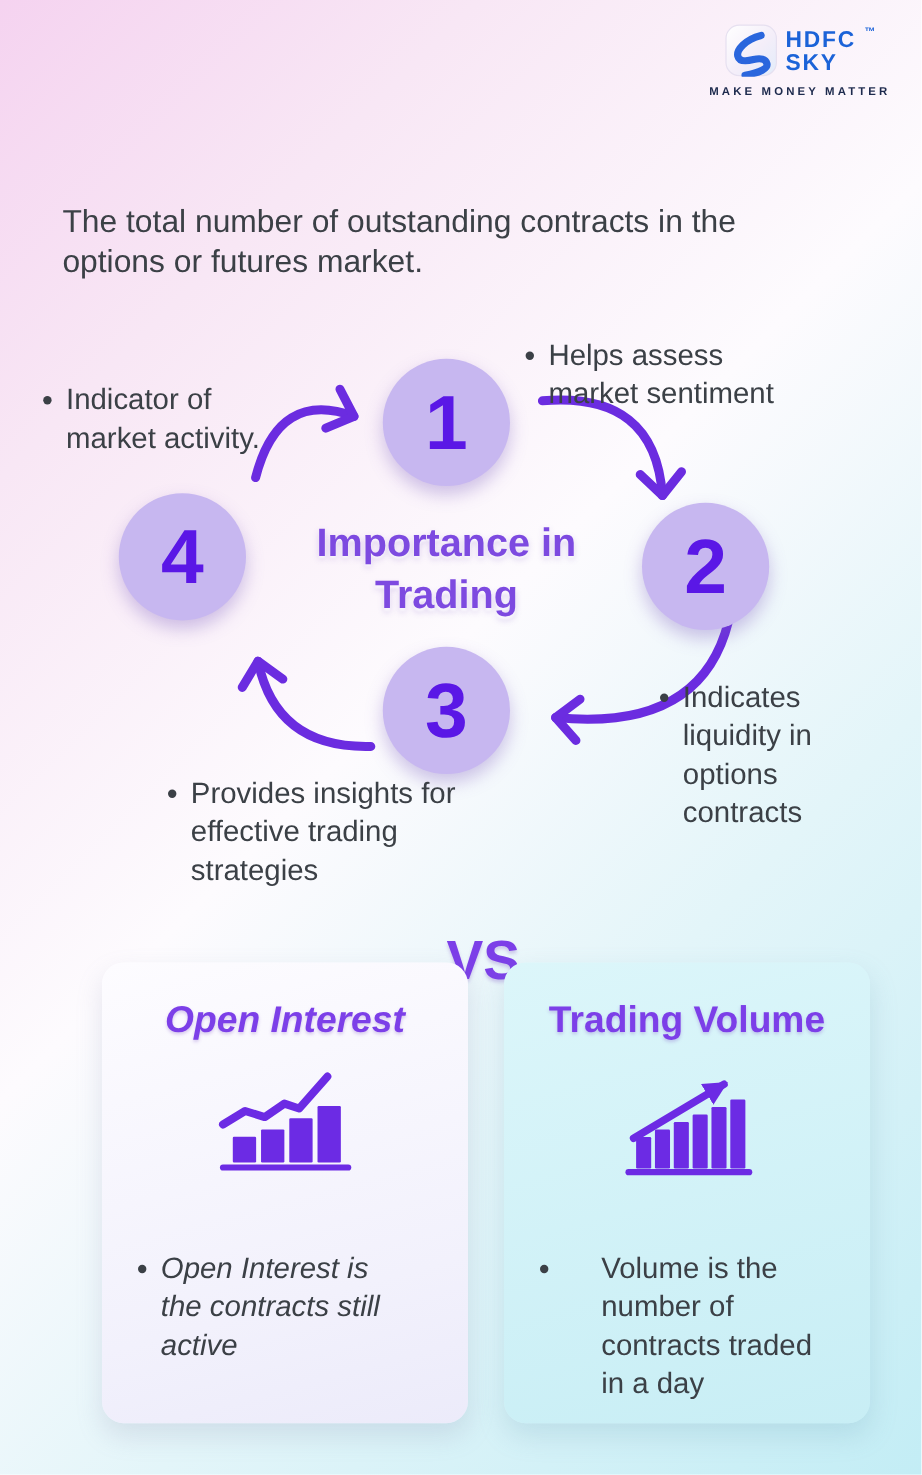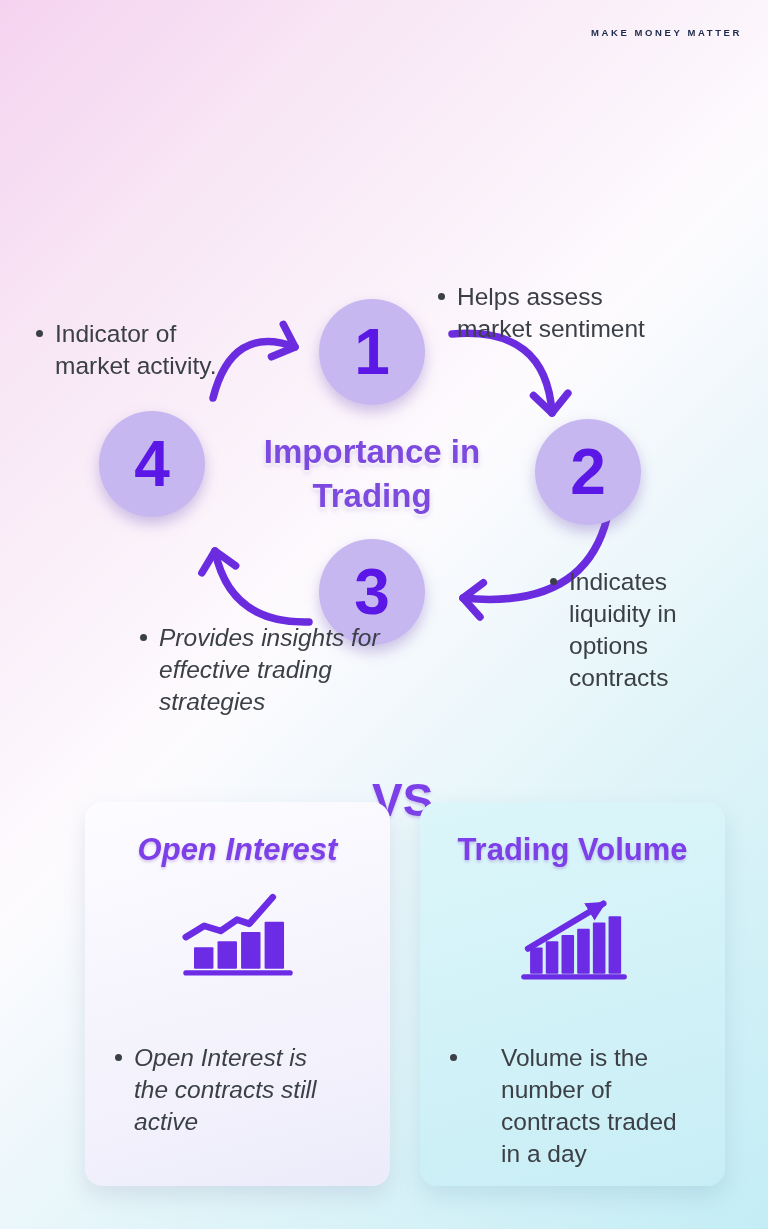--- a/index.html
+++ b/index.html
@@ -39,21 +39,21 @@
   .c4 { left:99px;  top:411px; }
   .center-title {
     position:absolute; left:232px; top:430px; width:280px; text-align:center;
     font-size:33px; font-weight:700; color:#7d4ae0; line-height:1.32;
     text-shadow:0 2px 2px rgba(255,255,255,0.7), 0 3px 5px rgba(110,70,190,0.25);
   }
   .note { position:absolute; display:flex; gap:12px; font-size:24.5px; color:#3b4046; line-height:1.3;justify-content:center; }
   .dot { flex:0 0 auto; width:7px; height:7px; border-radius:50%; background:#3b4046; margin-top:12px; }
   .n1 { left:438px; top:281px; width:220px; }
   .n2 { left:550px; top:566px; width:175px; }
-  .n3 { left:140px; top:622px; width:255px;font-style:italic; }
+  .n3 { left:140px; top:646px; width:255px; }
   .n4 { left:36px;  top:318px; width:195px; }
 
   
   .vs { position:absolute; left:372px; top:773px; font-size:46px; font-weight:800; color:#7c3fe8;
         text-shadow:0 2px 3px rgba(110,60,190,0.25); }
   .card { position:absolute; top:802px; width:305px; height:384px; border-radius:18px; }
   .card-left  { left:85px;  background:linear-gradient(165deg,#fdfcff 0%,#f2f1fc 70%,#ecebfa 100%);
                 box-shadow:0 10px 22px rgba(130,135,170,0.20);font-style:italic; }
   .card-right { left:420px; background:linear-gradient(165deg,#dcf6fa 0%,#c8eef5 100%);
                 box-shadow:0 10px 22px rgba(110,160,180,0.22); }
@@ -64,23 +64,42 @@
                  font-size:24.5px; color:#3b4046; line-height:1.3; }
   .card-left  .card-bullet { width:225px; }
   .card-right .card-bullet { width:250px;gap:44px; }
 </style>
 </head>
 <body>
 
 <div class="page">
 
   <div class="logo">
+    <div class="logo-row">
+      <svg width="44" height="44" viewBox="0 0 44 44">
+        <defs>
+          <linearGradient id="lgbg" x1="0" y1="0" x2="1" y2="1">
+            <stop offset="0" stop-color="#ffffff"></stop>
+            <stop offset="0.55" stop-color="#f4eef9"></stop>
+            <stop offset="1" stop-color="#e2ecfa"></stop>
+          </linearGradient>
+        </defs>
+        <rect x="1" y="1" width="42" height="42" rx="11" fill="url(#lgbg)" stroke="#e6e0f0"></rect>
+        <path d="M34 12 C20 12 11 19 11 24 C11 29 17 30 23 30 C29 30 33 32 33 36 C33 40 26 42 13 41" fill="none" stroke="#2a66dd" stroke-width="6" stroke-linecap="round" transform="rotate(-14 22 26)"></path>
+      </svg>
+      <div class="logo-names">
+        <span class="brand-line">HDFC</span>
+        <span class="brand-line">SKY</span>
+      </div>
+      <span class="tm">™</span>
+    </div>
     <div class="tagline">MAKE MONEY MATTER</div>
   </div>
 
+  <p class="subtitle">The total number of outstanding contracts in the options or futures market.</p>
 
   <svg class="arrows" viewBox="0 0 768 480">
     <defs>
       <marker id="chev" markerUnits="strokeWidth" markerWidth="5" markerHeight="6.4" refX="3.3" refY="3.2" orient="auto">
         <path d="M0.8,0.9 L3.3,3.2 L0.8,5.5" fill="none" stroke="#6b2ce0" stroke-width="1" stroke-linecap="round" stroke-linejoin="round"></path>
       </marker>
     </defs>
     <g fill="none" stroke="#6b2ce0" stroke-width="7.5" stroke-linecap="round">
       <path d="M213,118 Q232,44 295,67" marker-end="url(#chev)"></path>
       <path d="M452,54 Q546,46 552,133" marker-end="url(#chev)"></path>

